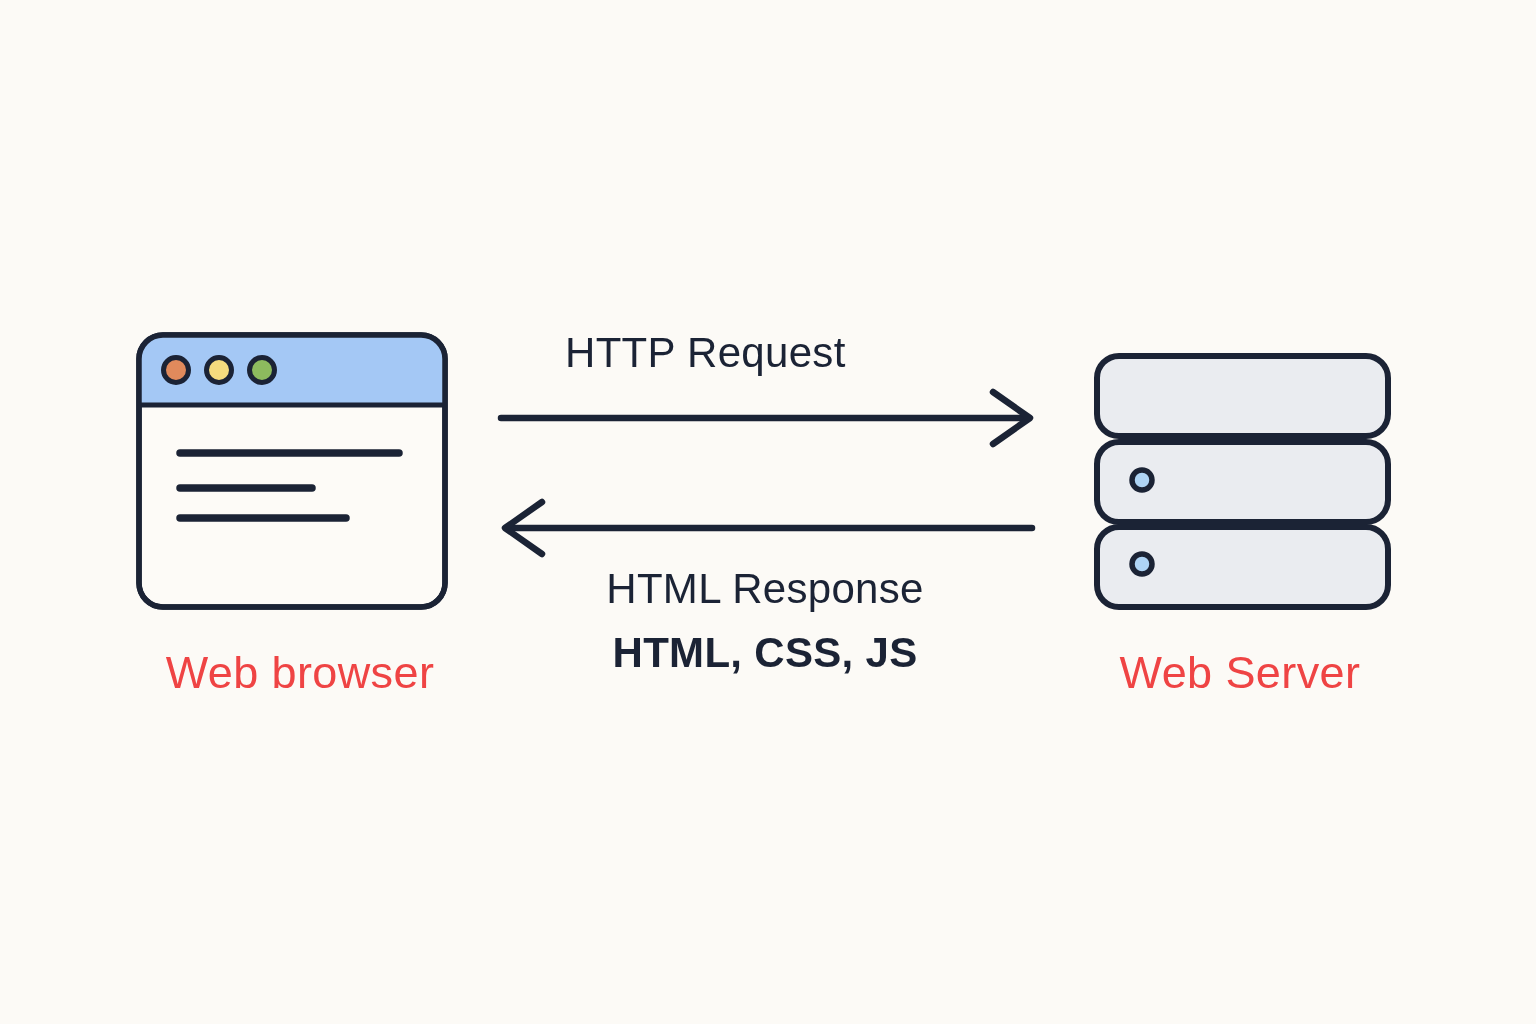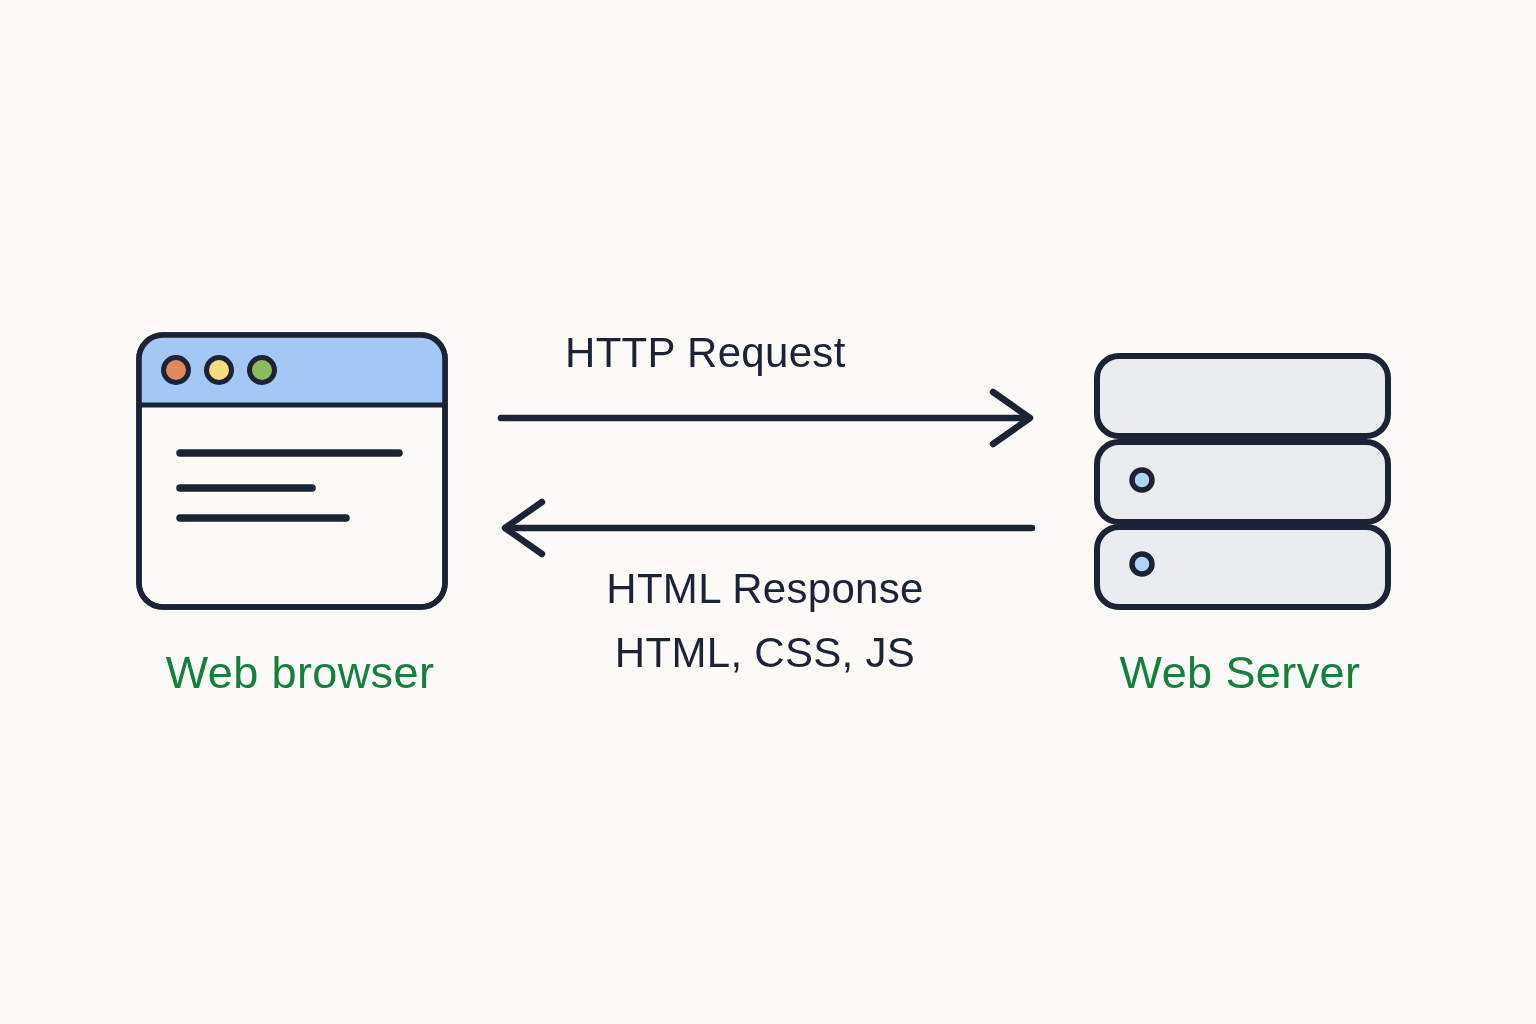--- a/index.html
+++ b/index.html
@@ -23,21 +23,21 @@
   }
   #diagram-svg {
     position: absolute;
     top: 0;
     left: 0;
     display: block;
   }
   .node-caption {
     position: absolute;
     text-align: center;
-    color: #15803d;
+    color: #ef4444;
     font-family: "Liberation Sans", sans-serif;
     font-size: 45px;
     font-weight: 400;
     letter-spacing: 0.4px;
     white-space: nowrap;
     line-height: 1;
   }
   #browser-caption {
     left: 110px;
     top: 650px;
@@ -70,20 +70,21 @@
     width: 440px;
     text-align: center;
   }
   #response-label-block .edge-label {
     position: static;
     width: auto;
     display: block;
   }
   #response-label-line2 {
     margin-top: 22px;
+    font-weight: bold;
   }
 </style>
 </head>
 <body>
 
 <div id="diagram-stage">
 
   <svg id="diagram-svg" width="1536" height="1024" viewBox="0 0 1536 1024">
 
     <g>

